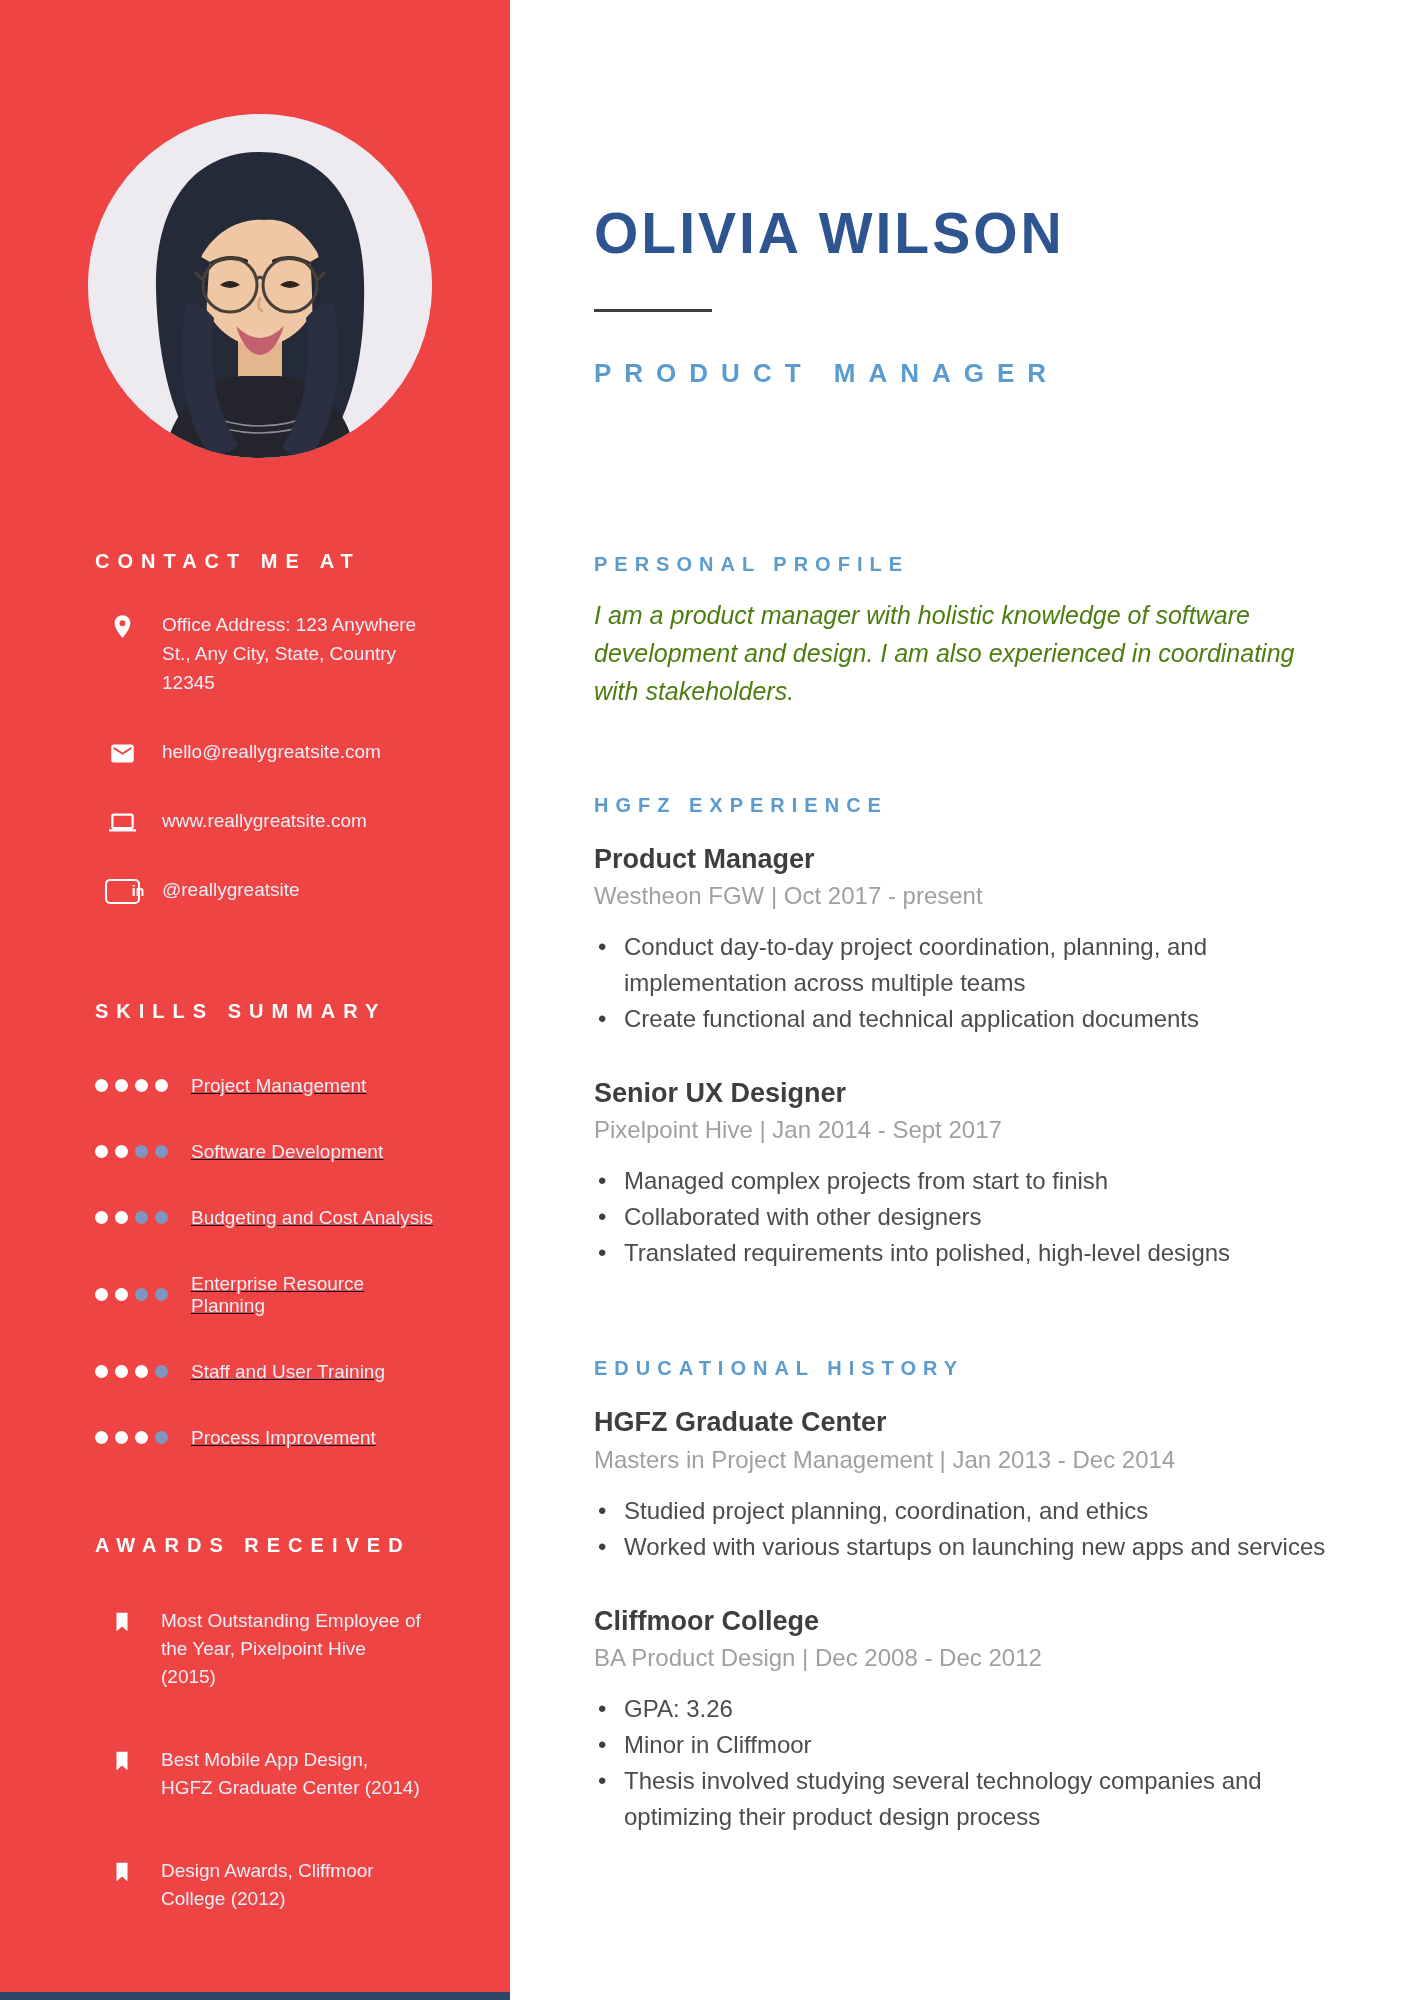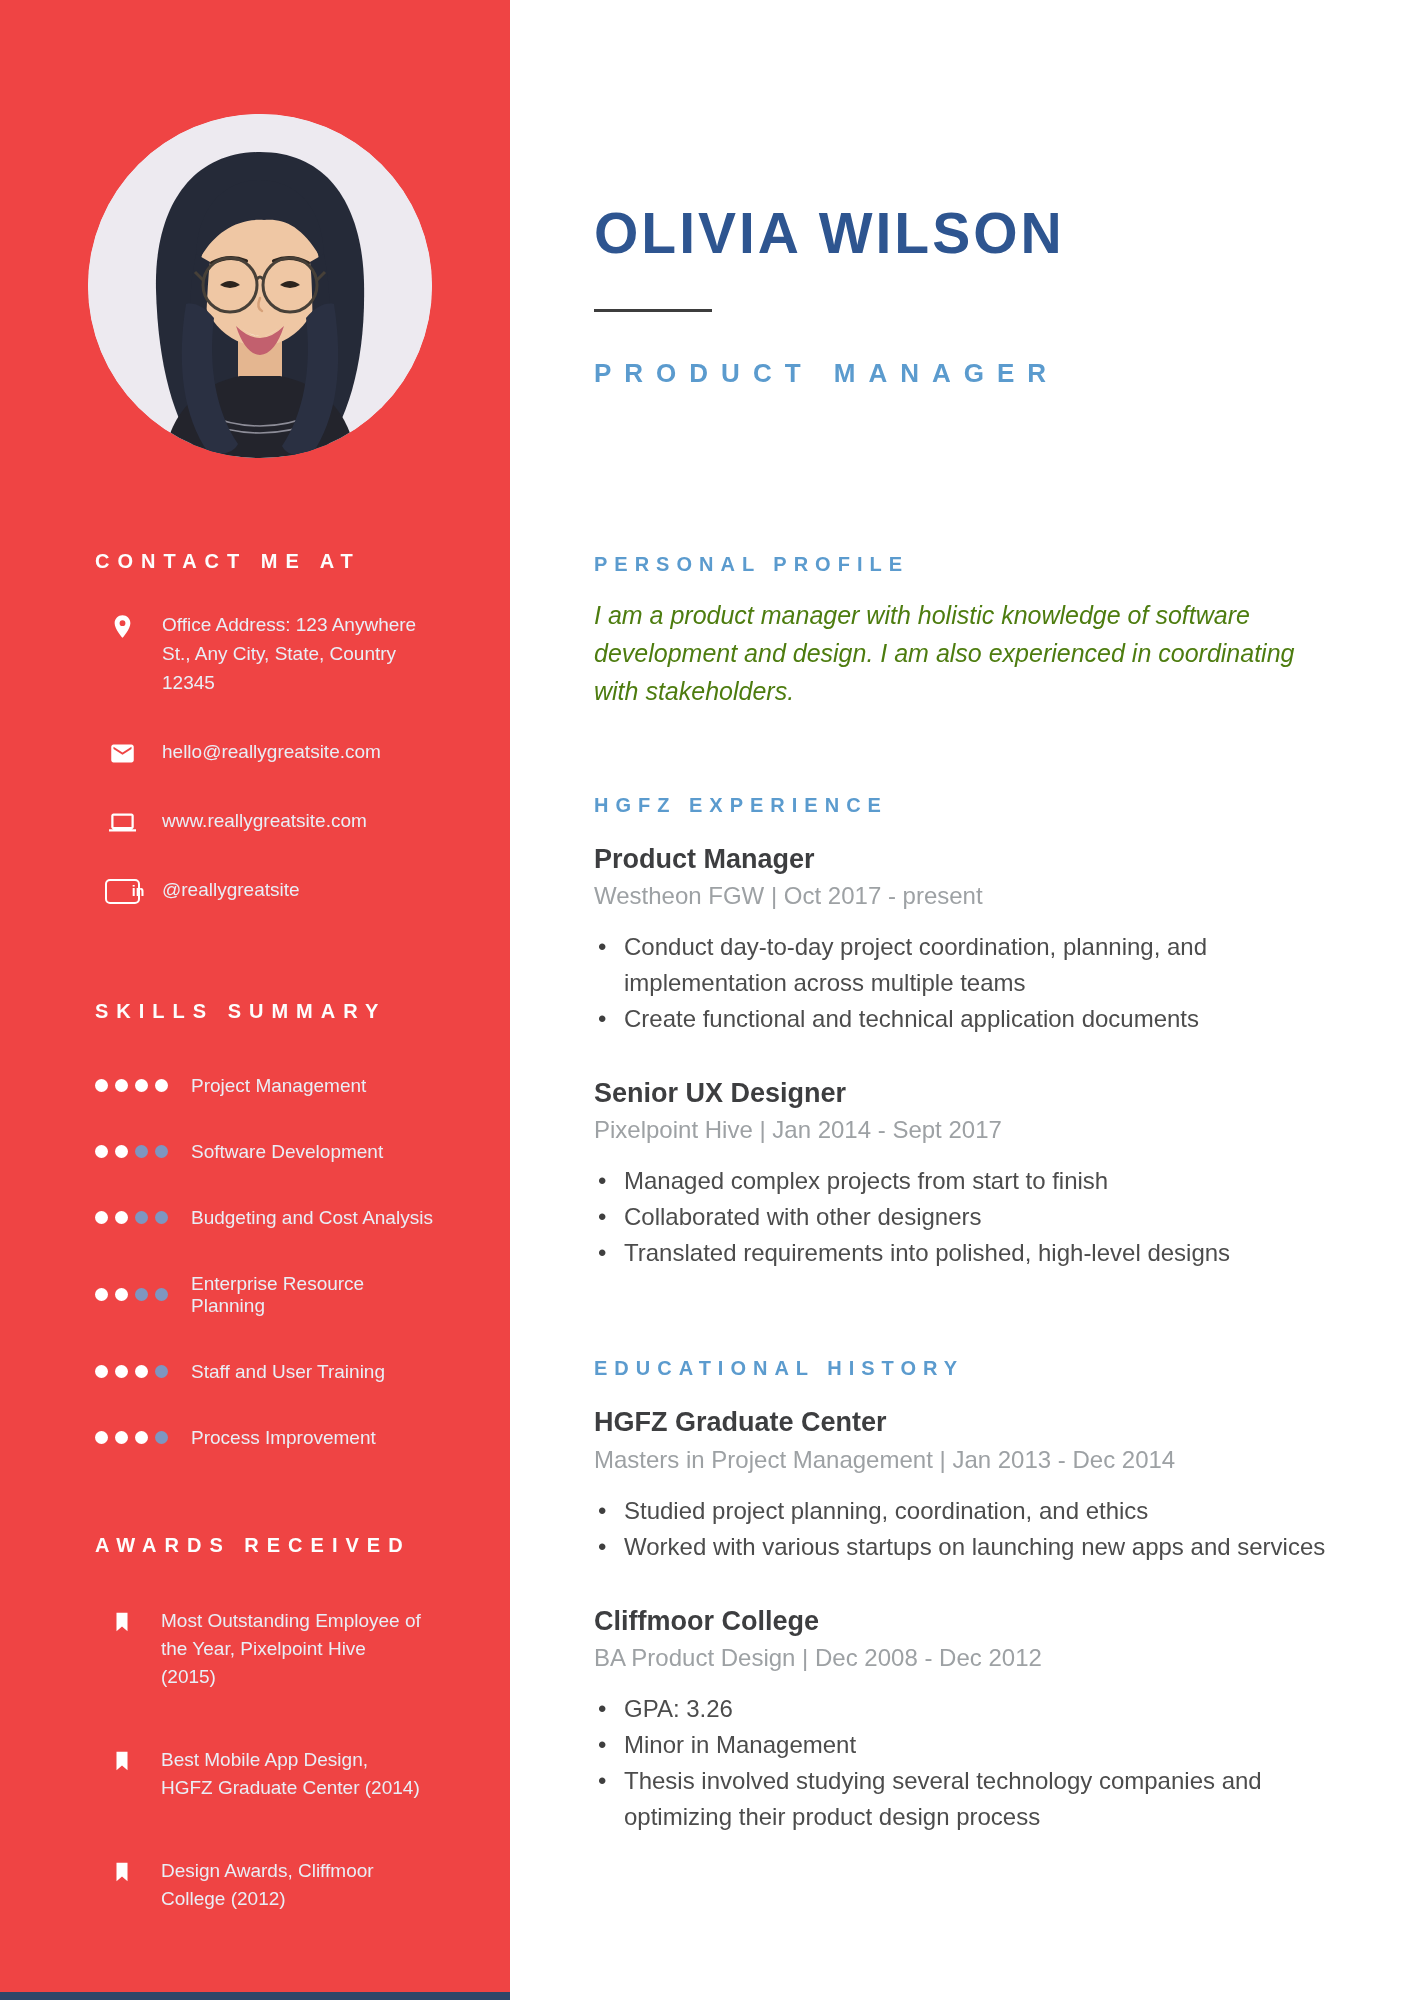--- a/index.html
+++ b/index.html
@@ -17,21 +17,21 @@
   .contact-section .side-heading { margin-bottom:38px; }
 
   .c-item { display:flex; align-items:flex-start; margin-bottom:40px; }
   .c-icon { width:27px; height:27px; flex:0 0 27px; margin-left:14px; margin-top:2px; display:flex; align-items:center; justify-content:center; }
   .c-icon svg { width:100%; height:100%; display:block; }
   .li-box { width:25px; height:25px; border:2px solid #ffffff; border-radius:5px; color:#ffffff; font-size:14px; font-weight:bold; display:flex; align-items:center; justify-content:center; line-height:1;padding-left:31px; }
   .c-text { margin-left:26px; color:#e9eef6; font-size:19px; line-height:1.52; width:270px; }
 
   .skills-section { margin-top:95px; }
   .skills-section .side-heading { margin-bottom:52px; }
-  .skill-row { display:flex; align-items:center; margin-bottom:44px; }
+  .skill-row { display:flex; align-items:center; margin-bottom:44px;text-decoration:underline; }
   .dots { display:inline-flex; gap:7px; margin-right:23px; }
   .dot { width:13px; height:13px; border-radius:50%; background:#7e96c0; }
   .dot.filled { background:#ffffff; }
   .skill-label { color:#e9eef6; font-size:19px; }
 
   .awards-section { margin-top:85px; }
   .awards-section .side-heading { margin-bottom:50px; }
   .award-row { display:flex; align-items:flex-start; margin-bottom:55px; }
   .award-icon { width:22px; height:26px; flex:0 0 22px; margin-left:16px; margin-top:2px; }
   .award-icon svg { width:100%; height:100%; display:block; }
@@ -283,21 +283,21 @@
               <li>Studied project planning, coordination, and ethics</li>
               <li>Worked with various startups on launching new apps and services</li>
             </ul>
           </article>
 
           <article class="entry">
             <h3 class="entry-title">Cliffmoor College</h3>
             <div class="entry-meta">BA Product Design | Dec 2008 - Dec 2012</div>
             <ul class="bullets">
               <li>GPA: 3.26</li>
-              <li>Minor in Management</li>
+              <li>Minor in Cliffmoor</li>
               <li>Thesis involved studying several technology companies and optimizing their product design process</li>
             </ul>
           </article>
         </div>
     </section>
 
   </main>
 </div>
 
 </body></html>

